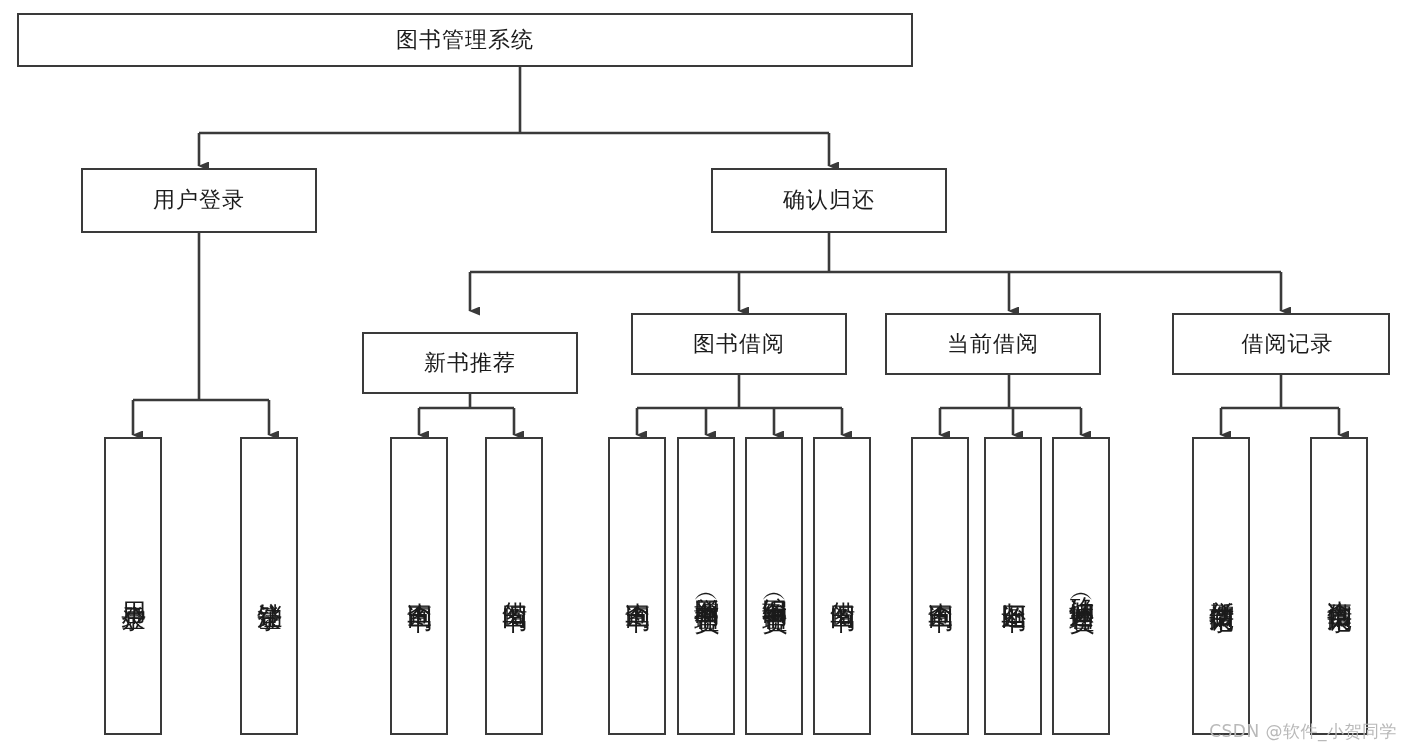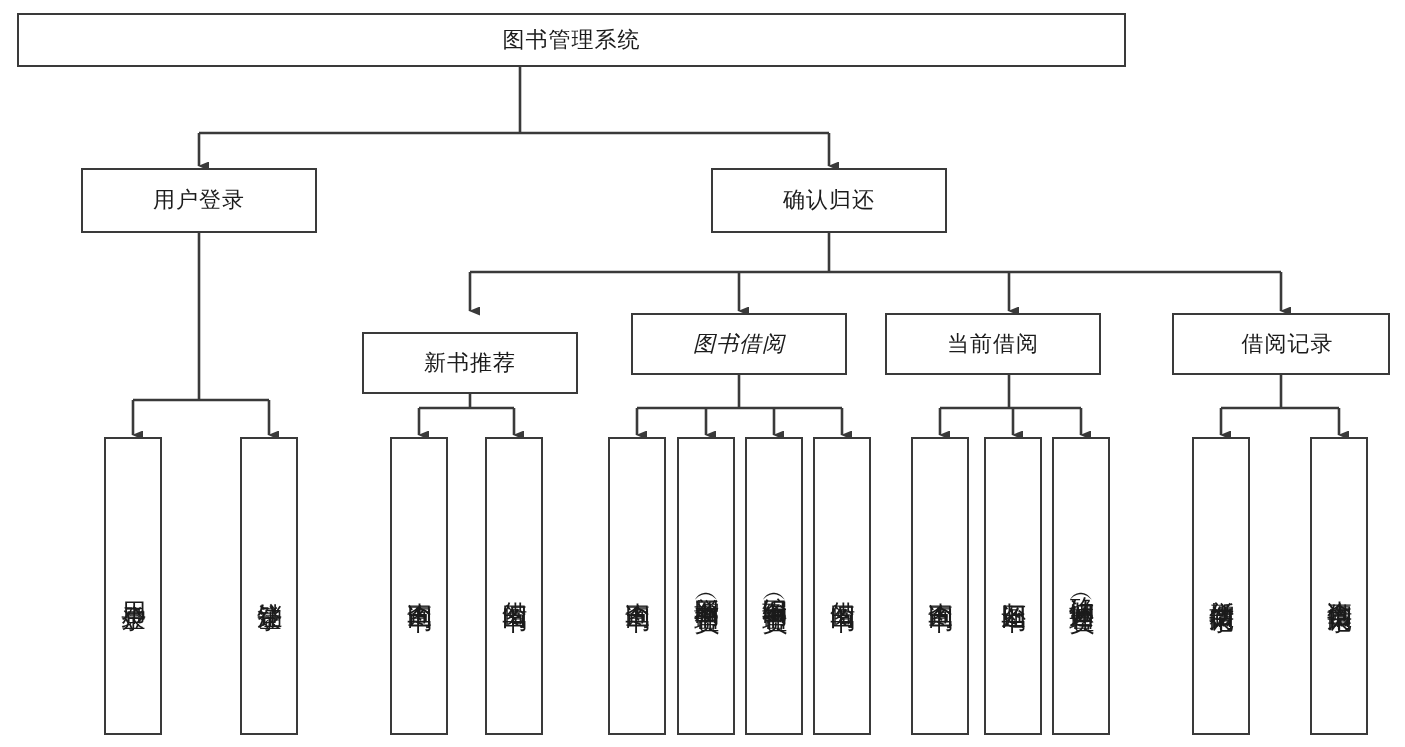--- a/index.html
+++ b/index.html
@@ -95,33 +95,33 @@
         <path d="M1013,408 L1013,435" marker-end="url(#arrow)"></path>
         <path d="M1081,408 L1081,435" marker-end="url(#arrow)"></path>
         <path d="M1281,375 L1281,408"></path>
         <path d="M1221,408 L1339,408"></path>
         <path d="M1221,408 L1221,435" marker-end="url(#arrow)"></path>
         <path d="M1339,408 L1339,435" marker-end="url(#arrow)"></path>
       </g>
   </svg>
 
   <div id="nodes-layer">
-      <div class="node h root" style="left: 17px; top: 13px; width: 1109px; height: 54px;">
+      <div class="node h root" style="left: 17px; top: 13px; width: 896px; height: 54px;">
         <span>图书管理系统</span>
       </div>
       <div class="node h" style="left: 81px; top: 168px; width: 236px; height: 65px;">
         <span>用户登录</span>
       </div>
       <div class="node h" style="left: 711px; top: 168px; width: 236px; height: 65px;">
         <span>确认归还</span>
       </div>
       <div class="node h" style="left: 362px; top: 313px; width: 216px; height: 62px; margin-top: 19px;">
         <span>新书推荐</span>
       </div>
-      <div class="node h" style="left: 631px; top: 313px; width: 216px; height: 62px; font-style: italic;">
+      <div class="node h" style="left: 631px; top: 313px; width: 216px; height: 62px;">
         <span>图书借阅</span>
       </div>
       <div class="node h" style="left: 885px; top: 313px; width: 216px; height: 62px;">
         <span>当前借阅</span>
       </div>
       <div class="node h" style="left: 1172px; top: 313px; width: 218px; height: 62px; padding-left: 19px;">
         <span>借阅记录</span>
       </div>
       <div class="node v" style="left: 104px; top: 437px; width: 58px; height: 298px;">
         <span>用户登录</span>
@@ -157,13 +157,14 @@
         <span>确认归还（管理员）</span>
       </div>
       <div class="node v" style="left: 1192px; top: 437px; width: 58px; height: 298px;">
         <span>新增借阅记录</span>
       </div>
       <div class="node v" style="left: 1310px; top: 437px; width: 58px; height: 298px;">
         <span>查询借阅记录</span>
       </div>
     </div>
 
+  <div class="watermark">CSDN @软件_小贺同学</div>
 </div>
 
 </body></html>

